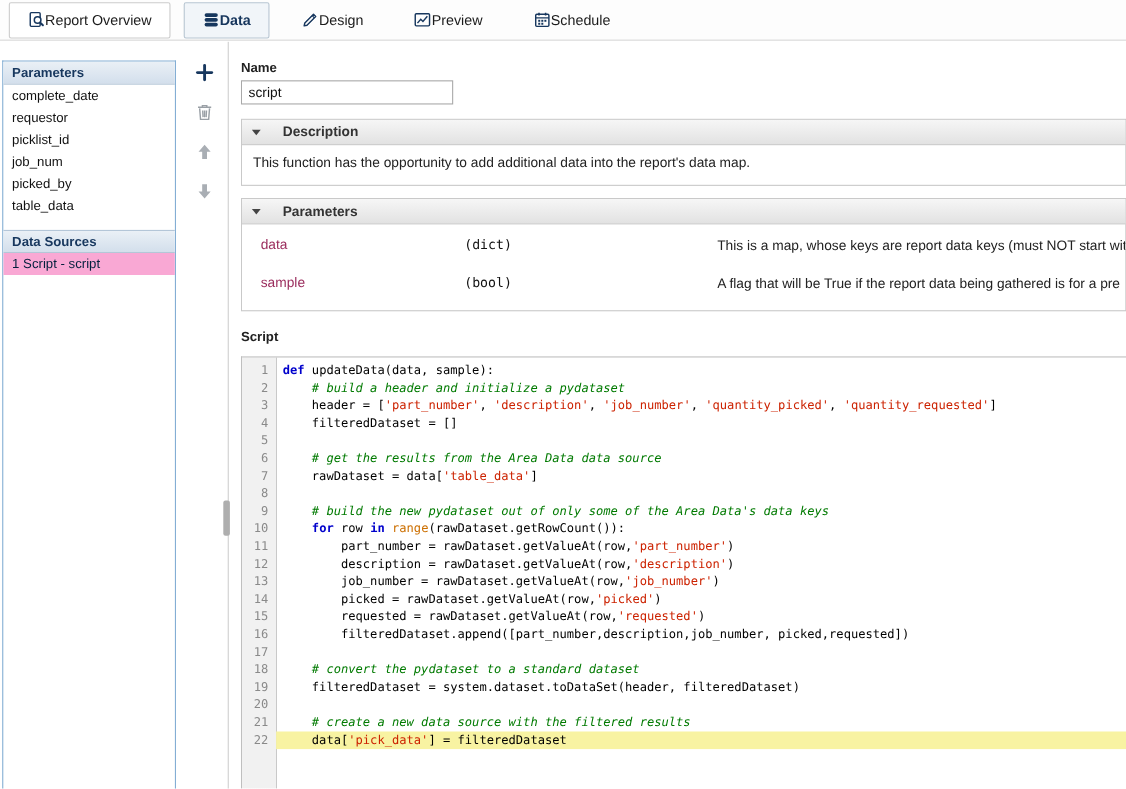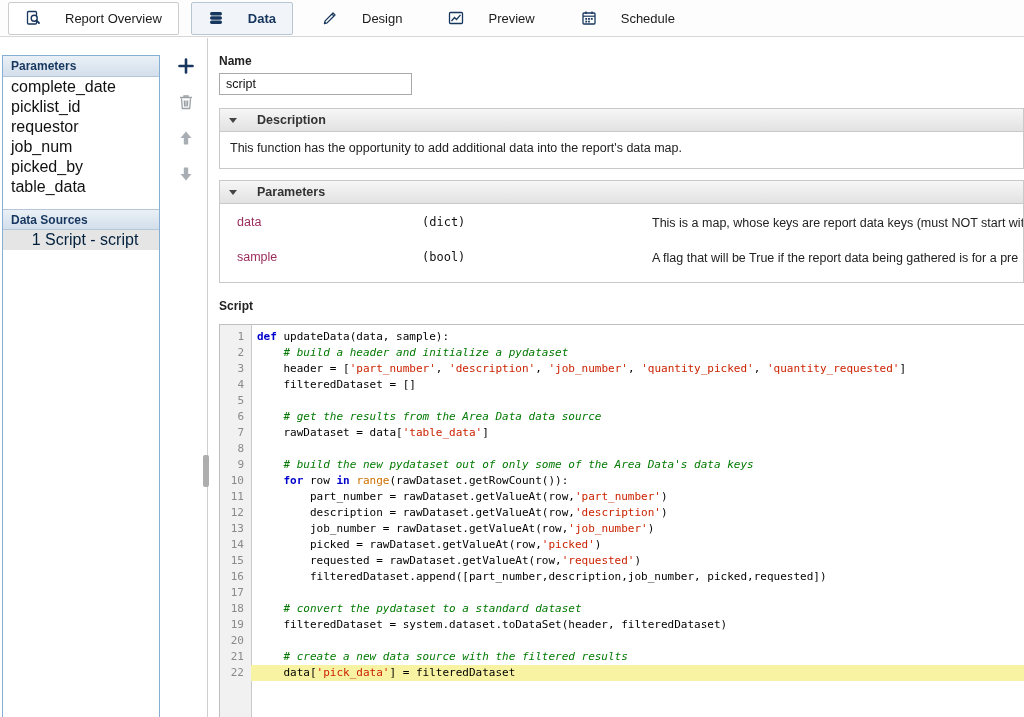--- a/index.html
+++ b/index.html
@@ -9,21 +9,21 @@
     background:#ffffff; font-family:"Liberation Sans", sans-serif; color:#1b1b1b;
   }
 
   
   .tabbar {
     position:absolute; top:0; left:0; right:0; height:37px;
     display:flex; align-items:center; gap:12px; padding-left:8px;
     background:#fdfdfd; border-bottom:1px solid #d7d7d7;
   }
   .tab {
-    display:flex; align-items:center; gap:24px; height:33px; padding:0 16px;
+    display:flex; align-items:center; gap:0; height:33px; padding:0 16px;
     font-size:13px; color:#1b1b1b; border:1px solid transparent; border-radius:2px;
     cursor:default; white-space:nowrap;
   }
   .tab.boxed { border-color:#cccccc; background:#ffffff; }
   .tab.active { border-color:#b8c6d2; background:#f1f5f9; font-weight:bold; color:#16355c; }
   .tab-icon svg { display:block; }
 
   
   .workspace { position:absolute; top:38px; left:0; right:0; bottom:0; }
 
@@ -34,24 +34,24 @@
   }
   .side-header {
     height:21px; line-height:21px; padding-left:8px;
     font-size:12px; font-weight:bold; color:#17375e;
     background:linear-gradient(#eaf0f6, #d3dfec);
     border-top:1px solid #b4c6d8; border-bottom:1px solid #b4c6d8;
   }
   .left-panel .side-header:first-child { border-top:none; }
   .side-header.gap { margin-top:12px; }
   .side-item {
-    height:20px; line-height:20px; padding-left:8px; font-size:16px; color:#111;
+    height:20px; line-height:20px; padding-left:8px; font-size:12px; color:#111;
     white-space:nowrap; overflow:hidden; cursor:default;
   }
-  .side-item.selected { background:#e5e5e5; color:#03203d;text-align:center; }
+  .side-item.selected { background:#f9a8d4; color:#03203d; }
 
   
   .side-toolbar {
     position:absolute; left:164px; top:17px; width:44px;
     display:flex; flex-direction:column; align-items:center; gap:10px;
   }
   .tool-btn { width:26px; height:26px; display:flex; align-items:center; justify-content:center; cursor:default; }
 
   
   .splitter-line { position:absolute; left:207px; top:0; bottom:0; width:1px; background:#cfcfcf; }
@@ -170,22 +170,22 @@
       <span class="tab-label">Schedule</span>
     </div>
   </div>
 
 <div class="workspace">
 
   <div class="left-panel">
     <div class="side-header">Parameters</div>
     <div>
         <div class="side-item">complete_date</div>
+        <div class="side-item">requestor</div>
         <div class="side-item">picklist_id</div>
-        <div class="side-item">requestor</div>
         <div class="side-item">job_num</div>
         <div class="side-item">picked_by</div>
         <div class="side-item">table_data</div>
       </div>
     <div class="side-header gap">Data Sources</div>
     <div>
         <div class="side-item selected">1 Script - script</div>
       </div>
   </div>
 

